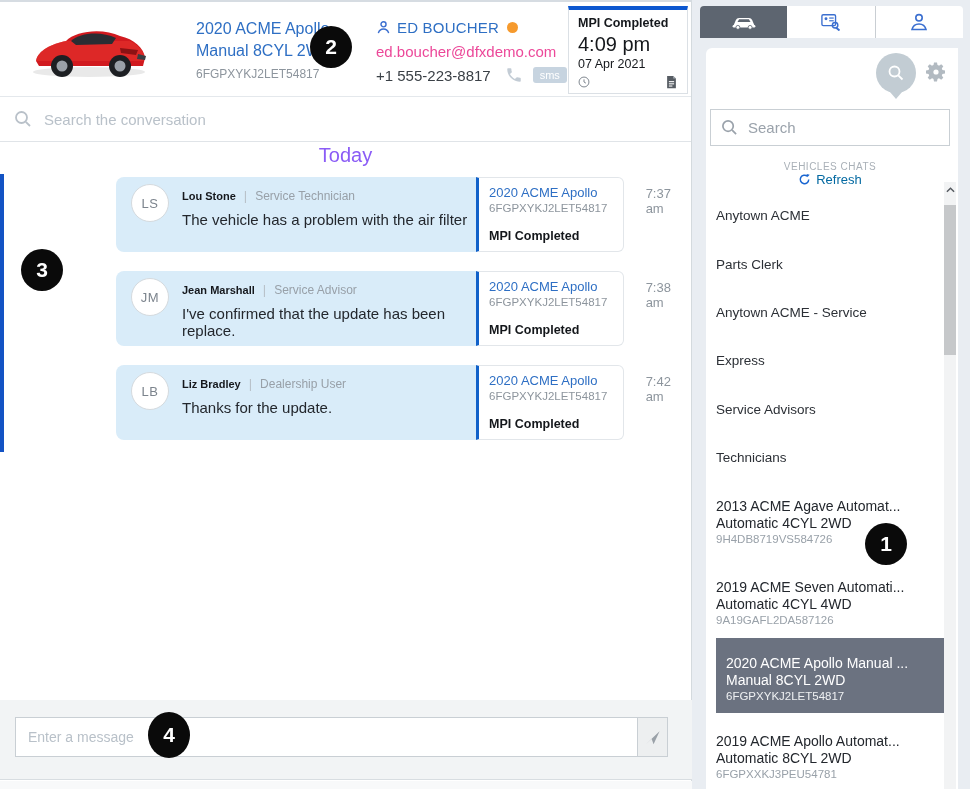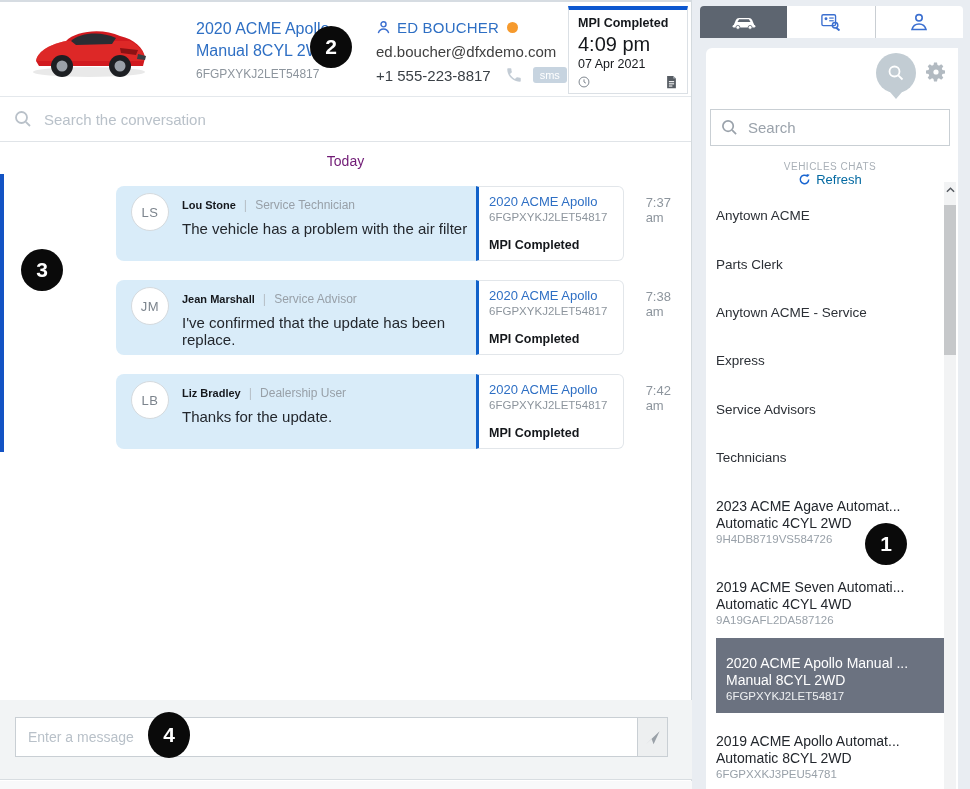--- a/index.html
+++ b/index.html
@@ -13,38 +13,38 @@
   .header { position:relative; height:95px; border-bottom:1px solid #e4e8ec; background:#fff; }
   .car-photo { position:absolute; left:26px; top:12px; width:126px; height:70px; }
   .veh-info { position:absolute; left:196px; top:16px; }
   .veh-title { font-size:16px; line-height:22px; color:#2e6fc4; }
   .veh-vin-hdr { font-size:12px; color:#8d959d; margin-top:5px; }
 
   .contact { position:absolute; left:376px; top:17px; }
   .contact-name-row { display:flex; align-items:center; font-size:15px; color:#2e6fc4; }
   .contact-name-row .nm { margin-left:6px; letter-spacing:.2px; }
   .presence-dot { width:11px; height:11px; border-radius:50%; background:#f69a2d; margin-left:8px; }
-  .contact-email { font-size:15px; color:#404040; margin-top:7px; }
+  .contact-email { font-size:15px; color:#ec4899; margin-top:7px; }
   .contact-phone-row { display:flex; align-items:center; margin-top:6px; font-size:15px; color:#3a4046; }
   .phone-ic { margin-left:14px; }
   .sms-badge { margin-left:10px; background:#c7d4e0; color:#fff; font-size:11px; padding:2px 7px; border-radius:3px; }
 
   .mpi-box { position:absolute; left:568px; top:4px; width:120px; height:88px; background:#fff;
              border:1px solid #dbe0e5; border-top:4px solid #0b57d0; padding:6px 9px 4px 9px; }
   .mpi-title { font-size:12.5px; font-weight:bold; color:#15181c; }
   .mpi-time { font-size:20px; color:#15181c; margin-top:3px; }
   .mpi-date { font-size:12.5px; color:#15181c; margin-top:1px; }
   .mpi-icons { display:flex; justify-content:space-between; align-items:center; margin-top:4px; }
 
   .conv-search { display:flex; align-items:center; height:45px; border-bottom:1px solid #e0e4e8; padding-left:14px; }
   .conv-search input { border:0; outline:0; font-size:15px; margin-left:12px; width:600px; color:#3a4046;
                        font-family:inherit; background:transparent; }
   .conv-search input::placeholder { color:#b9c1c9; }
 
-  .day-divider { text-align:center; font-size:14px; color:#701a75; margin-top:11px; height:24px; }
+  .day-divider { text-align:center; font-size:20px; color:#8b5cf6; margin-top:2px; height:24px; }
 
   .left-accent { position:absolute; left:0; top:172px; width:4px; height:278px; background:#1353c4; }
 
   .messages { margin-top:9px; }
   .msg-row { display:flex; align-items:flex-start; margin:0 0 19px 85px;padding-left:31px; }
   .bubble { position:relative; width:373px; height:75px; background:#d9ecf9; border-radius:8px 0 0 8px; }
   .avatar { position:absolute; left:15px; top:7px; width:38px; height:38px; border-radius:50%;
             background:#fff; border:1px solid #d5dade; color:#7c848d; font-size:13px;
             display:flex; align-items:center; justify-content:center; letter-spacing:.5px; }
   .msg-body { margin-left:66px; padding-top:11px; }
@@ -330,21 +330,21 @@
     </div>
 
     <div class="group-item" style="top:160px">Anytown ACME</div>
     <div class="group-item" style="top:209px">Parts Clerk</div>
     <div class="group-item" style="top:257px">Anytown ACME - Service</div>
     <div class="group-item" style="top:305px">Express</div>
     <div class="group-item" style="top:354px">Service Advisors</div>
     <div class="group-item" style="top:402px">Technicians</div>
 
     <div class="veh-item" style="top:450px">
-      <div class="t1">2023 ACME Agave Automat...</div>
+      <div class="t1">2013 ACME Agave Automat...</div>
       <div class="t2">Automatic 4CYL 2WD</div>
       <div class="t3">9H4DB8719VS584726</div>
     </div>
 
     <div class="veh-item" style="top:531px">
       <div class="t1">2019 ACME Seven Automati...</div>
       <div class="t2">Automatic 4CYL 4WD</div>
       <div class="t3">9A19GAFL2DA587126</div>
     </div>
 

